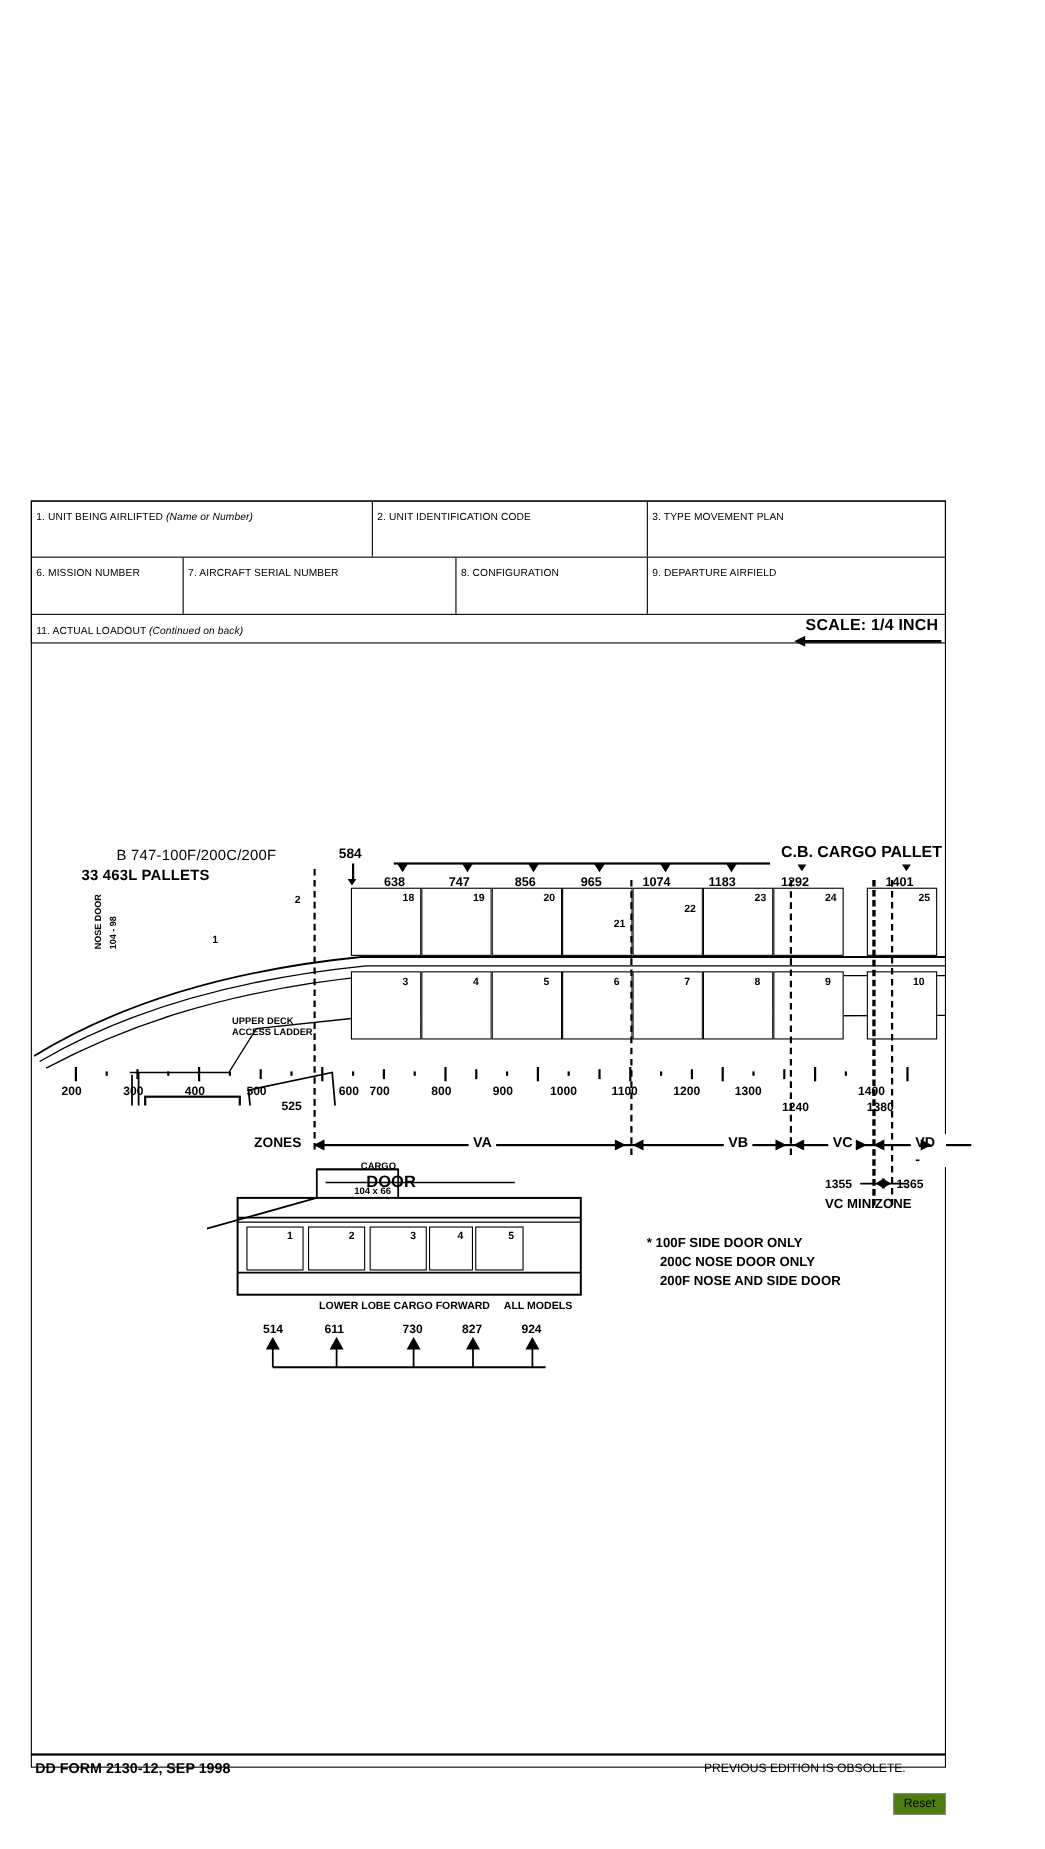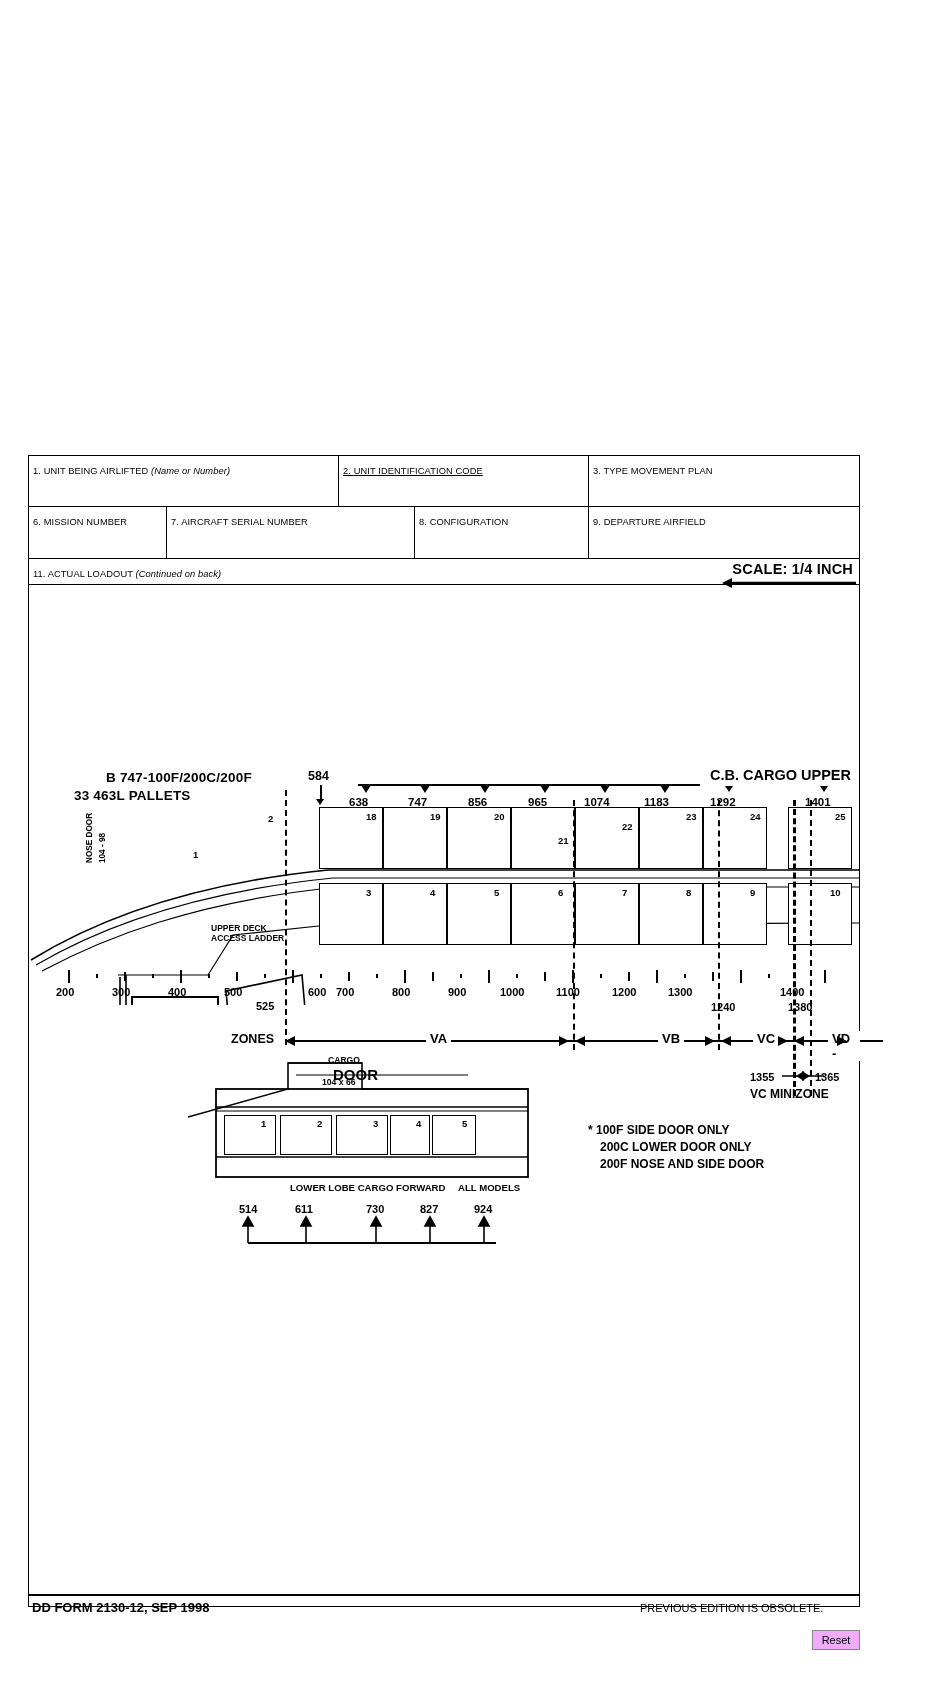--- a/index.html
+++ b/index.html
@@ -23,21 +23,21 @@
 
   
   #scale-note{position:absolute;right:6px;top:2px;font-size:14.5px;font-weight:bold;letter-spacing:.2px;}
   #scale-arrow{position:absolute;right:4px;top:20px;width:132px;height:9px;}
 
   
   #diagram{position:absolute;left:28px;top:585px;width:832px;height:700px;}
   .txt{position:absolute;white-space:nowrap;}
   .b{font-weight:bold;}
 
-  #title1{left:30px;top:185px;font-size:13.5px;font-weight:bold;letter-spacing:.2px;padding-left:48px;}
+  #title1{left:30px;top:185px;font-size:13.5px;font-weight:normal;letter-spacing:.2px;padding-left:48px;}
   #title2{left:46px;top:203px;font-size:13.5px;font-weight:bold;letter-spacing:.2px;}
 
   
   #cb-label{left:682px;top:182px;font-size:14.5px;font-weight:bold;}
   #cb-bar{position:absolute;left:330px;top:199px;width:342px;height:2px;background:#000;}
   .arrowhead{position:absolute;width:0;height:0;border-left:5px solid transparent;border-right:5px solid transparent;border-top:8px solid #000;}
   .arrowhead.sm{border-left:4px solid transparent;border-right:4px solid transparent;border-top:6px solid #000;}
   .stlabel{position:absolute;font-size:11.5px;font-weight:bold;}
 
   
@@ -88,36 +88,36 @@
   #mz1{left:722px;top:486px;font-size:11px;font-weight:bold;}
   #mz2{left:787px;top:486px;font-size:11px;font-weight:bold;}
   #mz3{left:722px;top:502px;font-size:12px;font-weight:bold;}
   #st1240{left:683px;top:416px;font-size:11px;font-weight:bold;}
   #st1380{left:760px;top:416px;font-size:11px;font-weight:bold;}
 
   
   #footer-line{position:absolute;left:28px;top:1594px;width:832px;height:2px;background:#000;}
   #form-id{position:absolute;left:32px;top:1600px;font-size:13px;font-weight:bold;}
   #prev-ed{position:absolute;left:640px;top:1602px;font-size:11px;}
-  #reset-btn{position:absolute;left:812px;top:1630px;width:46px;height:18px;border:1px solid #888;background:#f0abfc;font-size:11px;text-align:center;line-height:18px;font-family:"Liberation Sans",sans-serif;}
+  #reset-btn{position:absolute;left:812px;top:1630px;width:46px;height:18px;border:1px solid #888;background:#4d7c0f;font-size:11px;text-align:center;line-height:18px;font-family:"Liberation Sans",sans-serif;}
 </style>
 </head>
 <body>
 
 <div class="page">
 
   <div id="outer-frame"></div>
 
   <div id="hdr">
 
     <div class="hrow" id="hrow1">
       <div class="hcell first" style="left:0;width:310px;">
         <span class="hlabel"><span>1.</span> <span>UNIT BEING AIRLIFTED</span> <i>(Name or Number)</i></span>
       </div>
-      <div class="hcell" style="left:310px;width:250px;text-decoration:underline;">
+      <div class="hcell" style="left:310px;width:250px;">
         <span class="hlabel"><span>2.</span> <span>UNIT IDENTIFICATION CODE</span></span>
       </div>
       <div class="hcell last" style="left:560px;width:272px;">
         <span class="hlabel"><span>3.</span> <span>TYPE MOVEMENT PLAN</span></span>
       </div>
     </div>
 
     <div class="hrow" id="hrow2">
       <div class="hcell first" style="left:0;width:138px;">
         <span class="hlabel"><span>6.</span> <span>MISSION NUMBER</span></span>
@@ -144,21 +144,21 @@
   <svg id="scale-arrow" style="position:absolute;left:722px;top:578px;width:134px;height:10px;">
     <line x1="6" y1="5" x2="134" y2="5" stroke="#000" stroke-width="2.5"></line>
     <polygon points="0,5 10,0 10,10" fill="#000"></polygon>
   </svg>
 
   <div id="diagram">
 
     <div class="txt b" id="title1">B 747-100F/200C/200F</div>
     <div class="txt b" id="title2">33  463L PALLETS</div>
 
-    <div class="txt" id="cb-label">C.B. CARGO UPPER</div>
+    <div class="txt" id="cb-label">C.B. CARGO PALLET</div>
     <div id="cb-bar"></div>
 
     <div class="txt" id="m584">584</div>
     <div id="m584line"></div>
     <div class="arrowhead sm" style="left:288px;top:214px;"></div>
 
     <div class="arrowhead" style="left:333px;top:200px;"></div>
     <div class="stlabel" style="left:321px;top:211px;">638</div>
     <div class="arrowhead" style="left:392px;top:200px;"></div>
     <div class="stlabel" style="left:380px;top:211px;">747</div>
@@ -386,21 +386,21 @@
         <line x1="158" y1="28" x2="158" y2="8"></line>
           <polygon points="158,2 153,11 163,11"></polygon>
         <line x1="212" y1="28" x2="212" y2="8"></line>
           <polygon points="212,2 207,11 217,11"></polygon>
         <line x1="266" y1="28" x2="266" y2="8"></line>
           <polygon points="266,2 261,11 271,11"></polygon>
       </g>
     </svg>
 
     <div class="note" style="left:560px;top:538px;">* 100F SIDE DOOR ONLY</div>
-    <div class="note" style="left:572px;top:555px;">200C LOWER DOOR ONLY</div>
+    <div class="note" style="left:572px;top:555px;">200C NOSE DOOR ONLY</div>
     <div class="note" style="left:572px;top:572px;">200F NOSE AND SIDE DOOR</div>
 
   </div>
 
   <div id="footer-line"></div>
   <div id="form-id">DD FORM 2130-12, SEP 1998</div>
   <div id="prev-ed">PREVIOUS EDITION IS OBSOLETE.</div>
   <div id="reset-btn">Reset</div>
 
 </div>

